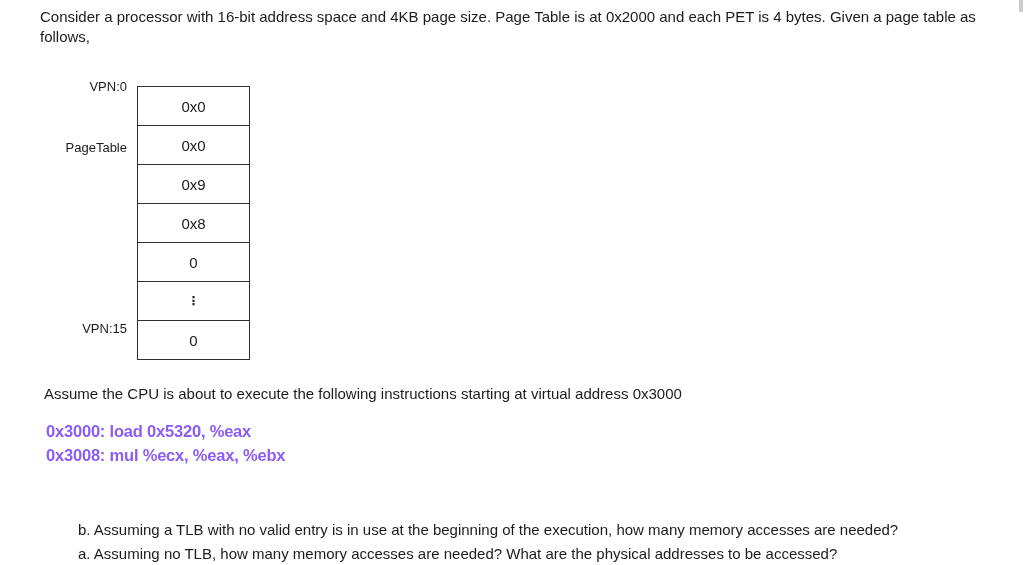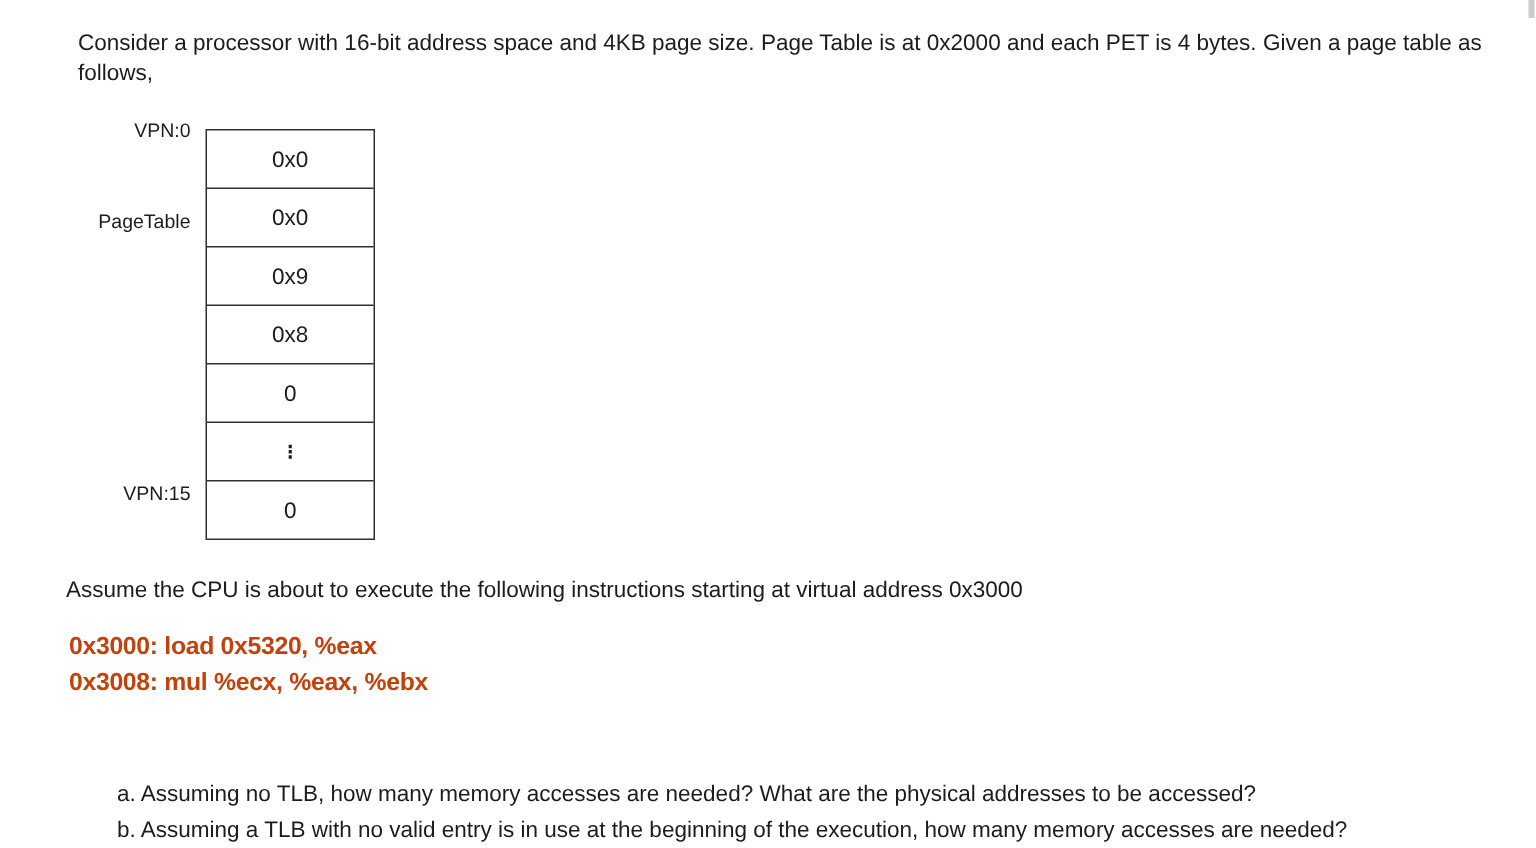--- a/index.html
+++ b/index.html
@@ -14,21 +14,21 @@
     background: #ffffff;
     font-family: "Liberation Sans", "DejaVu Sans", sans-serif;
     color: #1c1c1c;
     overflow: hidden;
   }
   .intro {
     position: absolute;
     left: 40px;
     top: 7px;
     width: 952px;
-    margin: 12px;
+    margin: 0;
     font-size: 15px;
     line-height: 20px;
   }
   
   .label {
     position: absolute;
     left: 34px;
     width: 93px;
     text-align: right;
     font-size: 13px;
@@ -76,21 +76,21 @@
     white-space: nowrap;
   }
   .code {
     position: absolute;
     left: 46px;
     top: 419px;
     font-size: 16.5px;
     font-weight: 700;
     line-height: 24px;
     letter-spacing: -0.2px;
-    color: #c2410c;
+    color: #8b5cf6;
   }
   .code-line { white-space: nowrap; }
   .questions {
     position: absolute;
     left: 78px;
     top: 518px;
     font-size: 15px;
     line-height: 24px;
   }
   .question { white-space: nowrap; }
@@ -127,19 +127,19 @@
   </div>
 
   <p class="assume">Assume the CPU is about to execute the following instructions starting at virtual address 0x3000</p>
 
   <div class="code">
     <div class="code-line">0x3000: load 0x5320, %eax</div>
     <div class="code-line">0x3008: mul %ecx, %eax, %ebx</div>
   </div>
 
   <div class="questions">
+    <div class="question">b. Assuming a TLB with no valid entry is in use at the beginning of the execution, how many memory accesses are needed?</div>
     <div class="question">a. Assuming no TLB, how many memory accesses are needed? What are the physical addresses to be accessed?</div>
-    <div class="question">b. Assuming a TLB with no valid entry is in use at the beginning of the execution, how many memory accesses are needed?</div>
   </div>
 
   <div class="scroll-artifact"></div>
 
 </div>
 
 </body></html>

